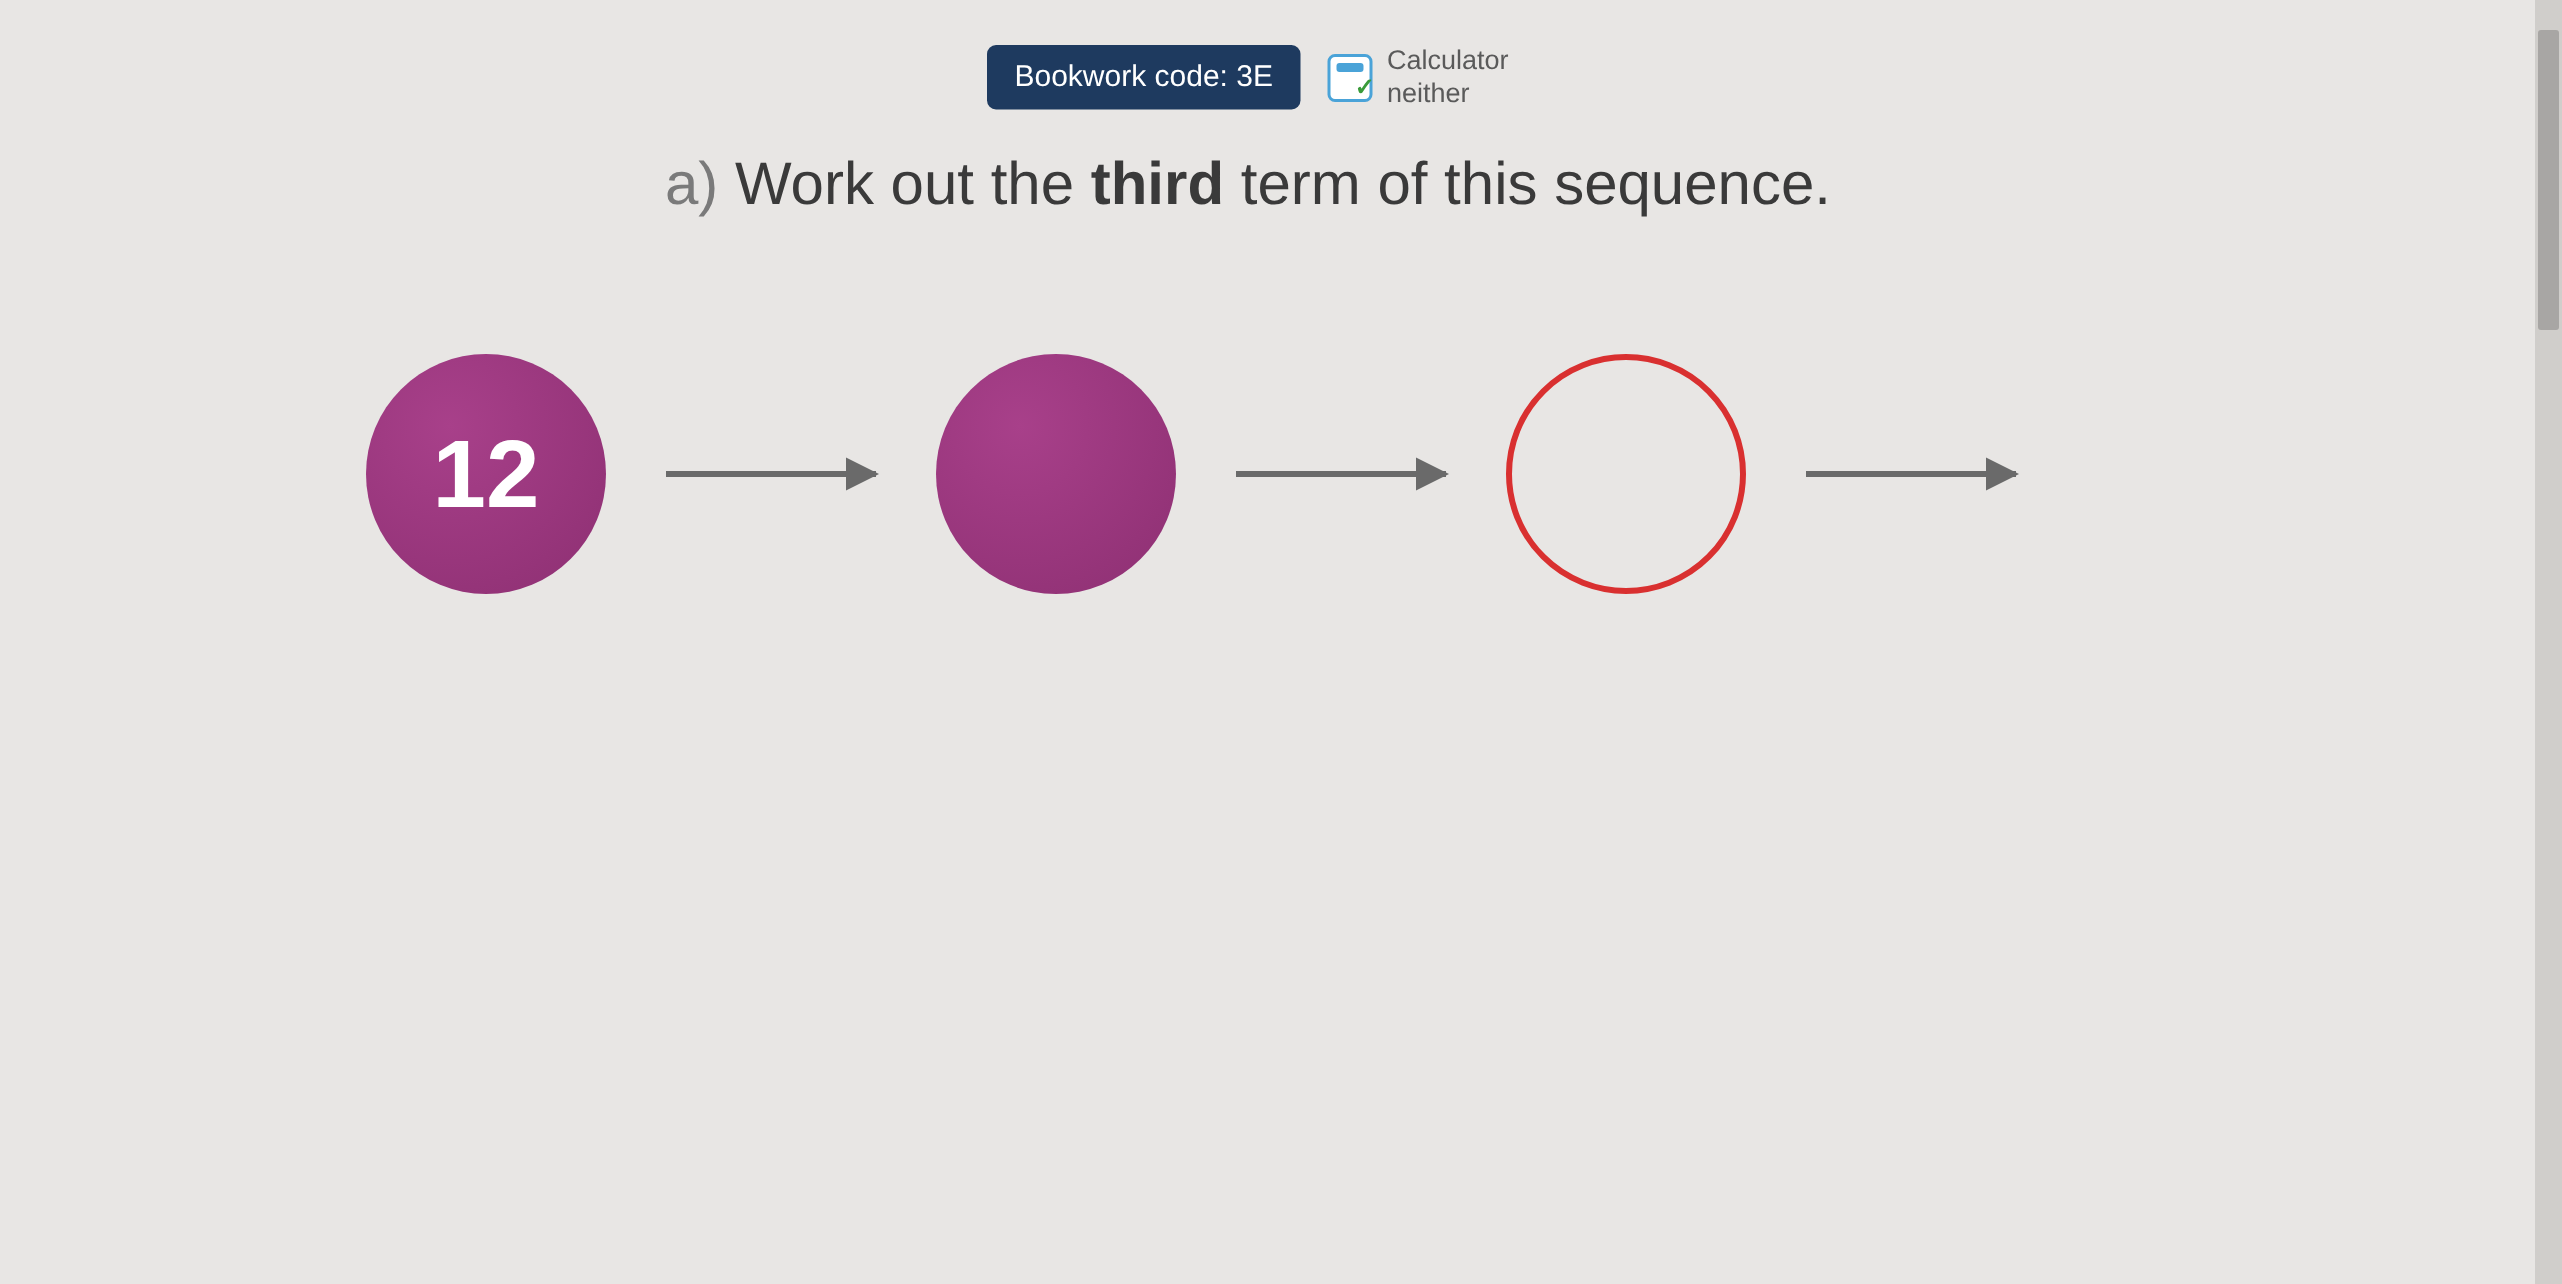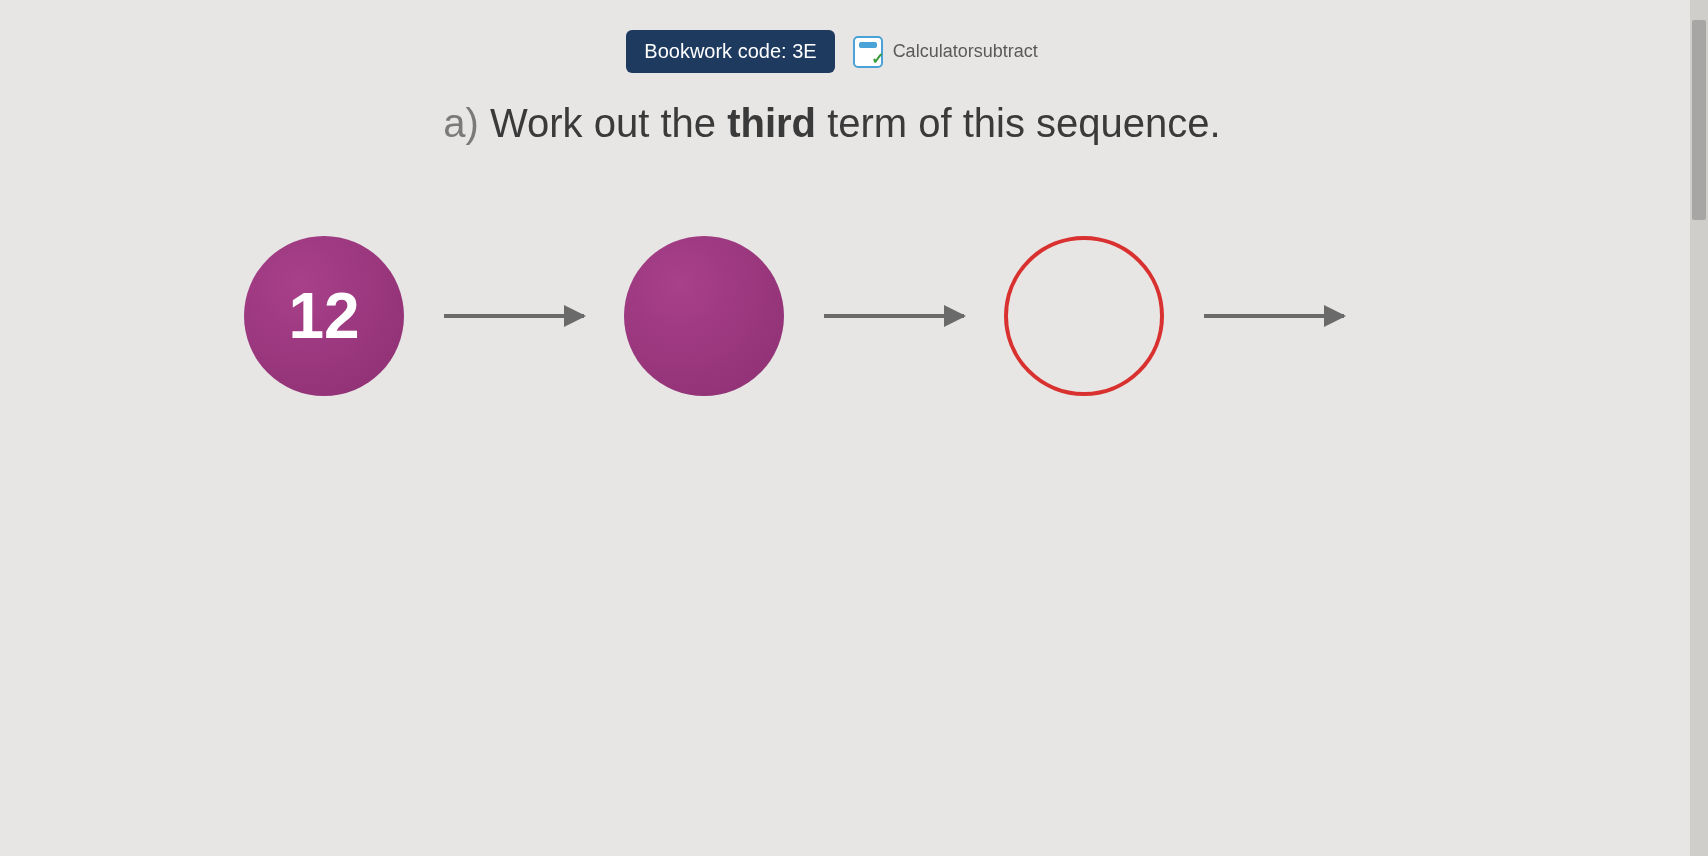--- a/index.html
+++ b/index.html
@@ -78,21 +78,21 @@
       content: "✓";
       position: absolute;
       bottom: -2px;
       right: -4px;
       color: #3a9b3a;
       font-size: 16px;
       font-weight: bold;
     }
     .calc-text {
       display: flex;
-      flex-direction: row;
+      flex-direction: column;
       font-size: 18px;
       color: #5a5a5a;
       line-height: 1.2;
     }
     .question-text {
       font-size: 44px;
       color: #3a3a3a;
       text-align: center;
       line-height: 1.35;
       margin-bottom: 50px;
@@ -162,21 +162,21 @@
 <body>
 
 <div class="content">
 
   <div class="header-row">
     <div class="bookwork-badge">Bookwork code: 3E</div>
     <div class="calc-group">
       <div class="calc-icon"></div>
       <div class="calc-text">
         <span>Calculator</span>
-        <span>subtract</span>
+        <span>neither</span>
       </div>
     </div>
   </div>
 
 
   <div class="part">
     <span class="label">a) </span><span>Work out the </span><span class="bold">third</span><span> term of this sequence.</span>
   </div>
 
 

